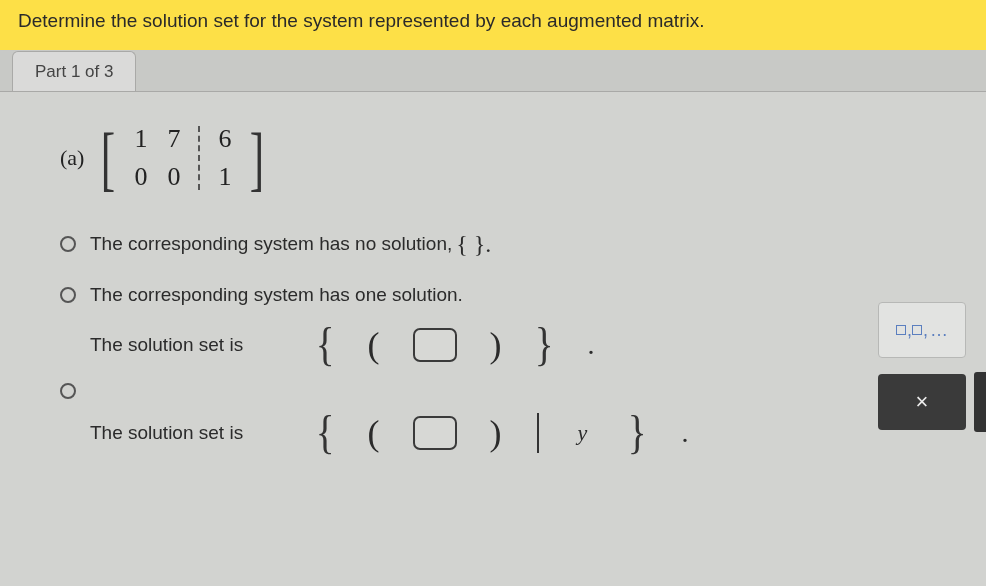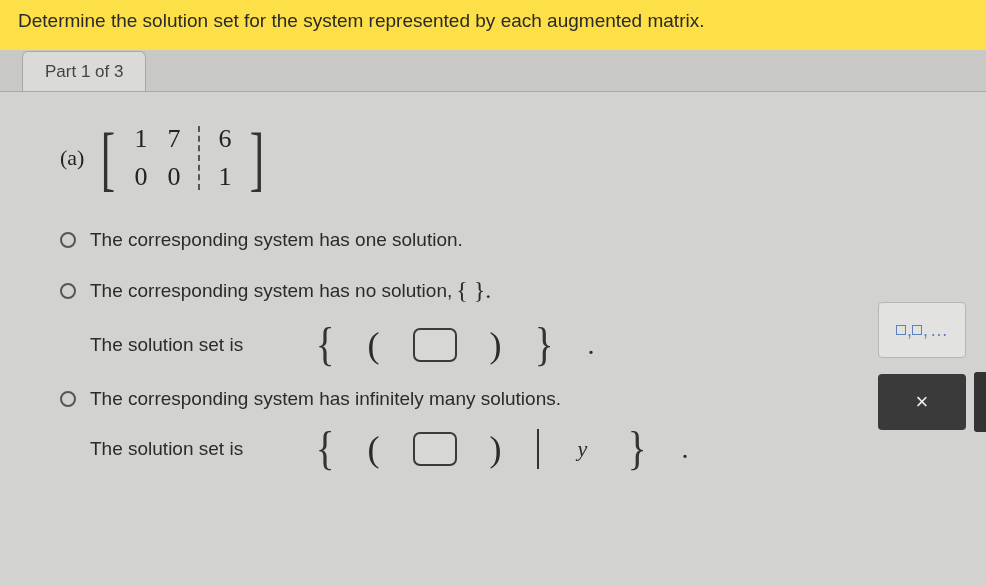--- a/index.html
+++ b/index.html
@@ -17,21 +17,21 @@
       color: #2a2a2a;
       background: #fde047;
     }
     .part-tab {
       display: inline-block;
       background: #dadad9;
       border: 1px solid #a9a9a7;
       border-bottom: none;
       border-radius: 6px 6px 0 0;
       padding: 10px 22px;
-      margin-left: 22px;
+      margin-left: 12px;
       font-size: 17px;
       color: #444;
       position: relative;
       top: 1px;
     }
     .part-panel {
       border-top: 1px solid #a9a9a7;
       background: #d2d3d0;
       padding: 28px 30px;
       height: 520px;
@@ -188,42 +188,41 @@
           <span>1</span>
         </span>
       </span>
       <span class="bracket">]</span>
     </div>
 
     <div class="options">
 
       <div class="opt">
         <span class="radio"></span>
-        <span>The corresponding system has one solution.</span>
+        <span>The corresponding system has no solution, </span>
+        <span style="font-family:'Times New Roman',serif;font-size:24px;margin-left:4px">{ }.</span>
       </div>
 
       <div class="opt">
         <span class="radio"></span>
-        <span>The corresponding system has no solution, </span>
-        <span style="font-family:'Times New Roman',serif;font-size:24px;margin-left:4px">{ }.</span>
+        <span>The corresponding system has one solution.</span>
       </div>
 
       <div class="sub-line">
         <span>The solution set is </span>&nbsp;
         <span class="setbrace">{</span>
         <span class="parens">(</span>
         <span class="input-box"></span>
         <span class="parens">)</span>
         <span class="setbrace">}</span>
         <span style="font-size:28px;font-family:'Times New Roman',serif">.</span>
       </div>
 
       <div class="opt">
         <span class="radio"></span>
-        <span>The corresponding system has infinitely many solutions.</span>
       </div>
 
       <div class="sub-line">
         <span>The solution set is </span>&nbsp;
         <span class="setbrace">{</span>
         <span class="parens">(</span>
         <span class="input-box"></span>
         <span class="parens">)</span>
         <span class="vbar"></span>
         <span class="ital">y</span>

